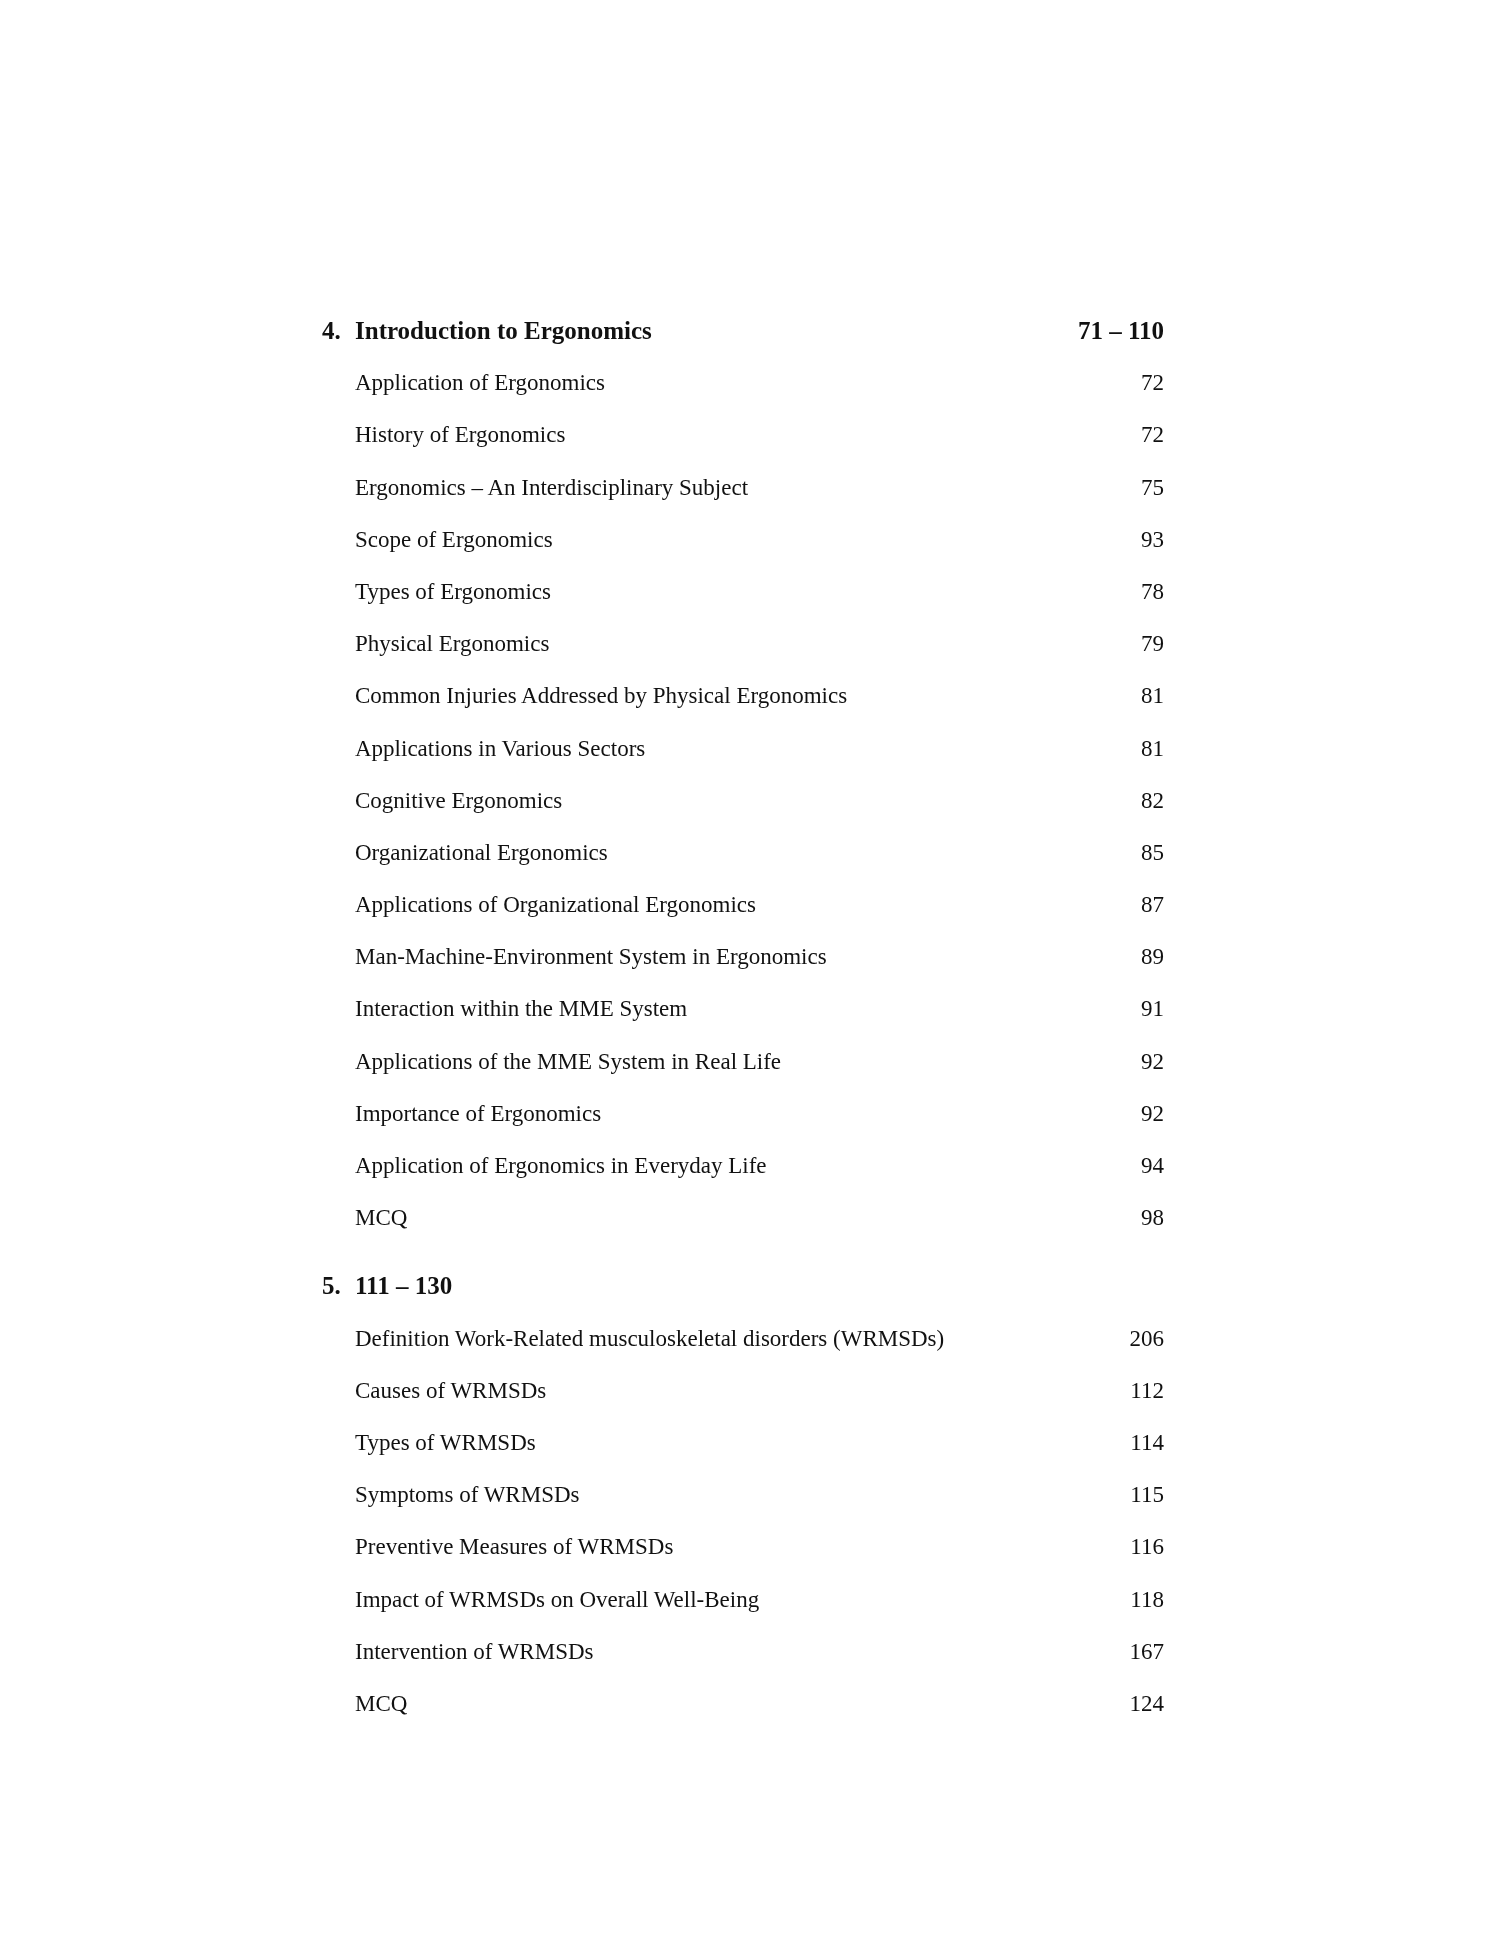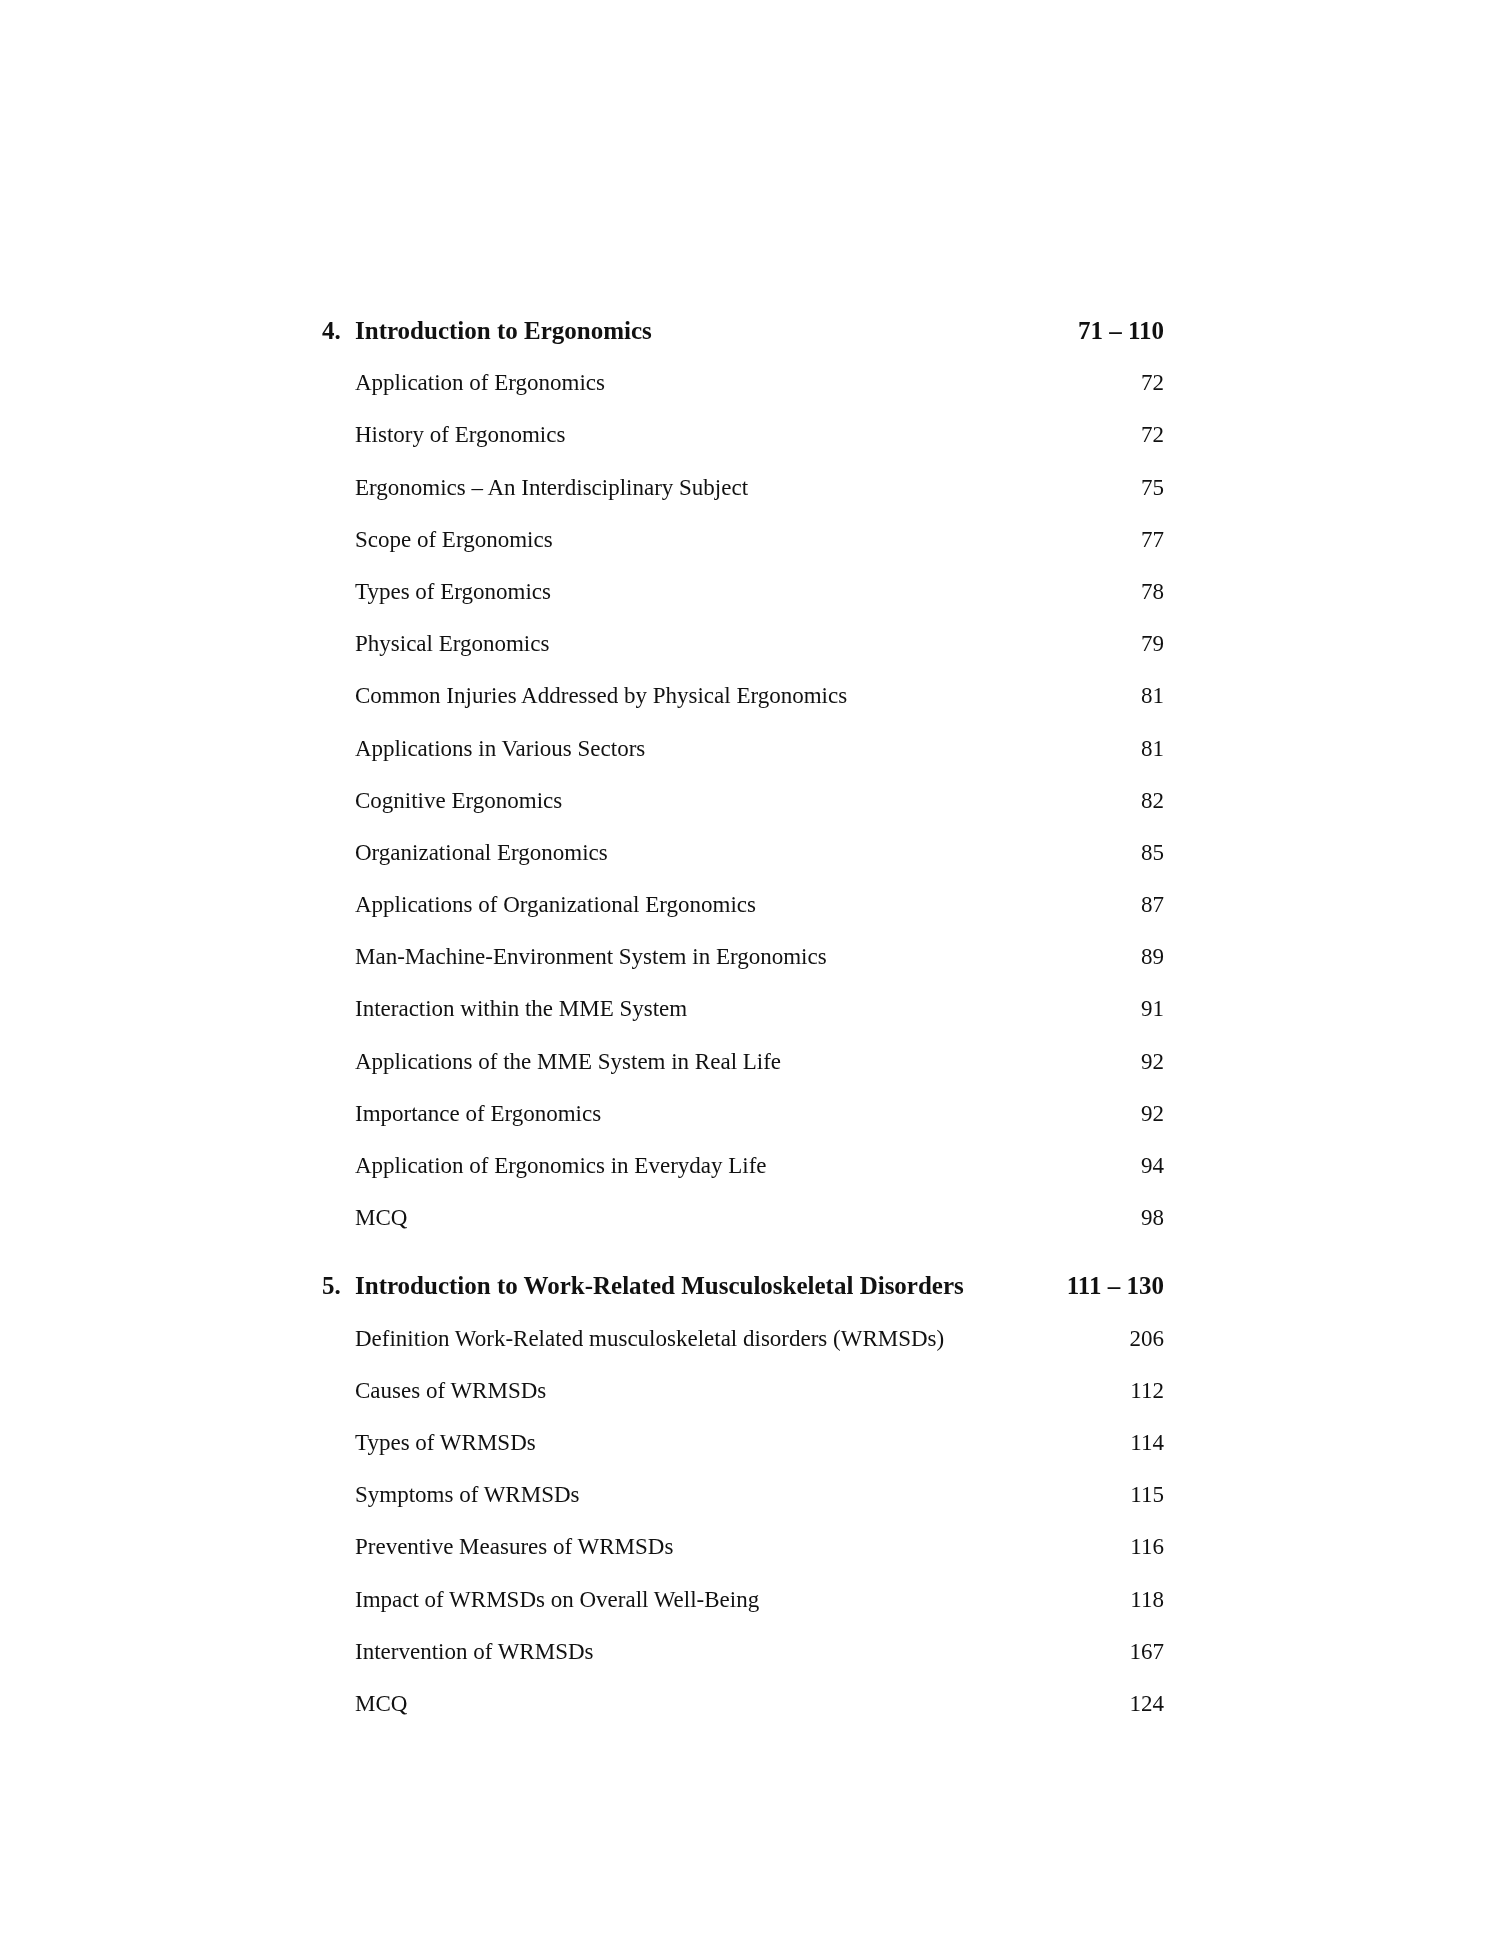--- a/index.html
+++ b/index.html
@@ -31,21 +31,21 @@
       <div class="row item">
         <span class="title">History of Ergonomics</span>
         <span class="pages">72</span>
       </div>
       <div class="row item">
         <span class="title">Ergonomics – An Interdisciplinary Subject</span>
         <span class="pages">75</span>
       </div>
       <div class="row item">
         <span class="title">Scope of Ergonomics</span>
-        <span class="pages">77</span>
+        <span class="pages">93</span>
       </div>
       <div class="row item">
         <span class="title">Types of Ergonomics</span>
         <span class="pages">78</span>
       </div>
       <div class="row item">
         <span class="title">Physical Ergonomics</span>
         <span class="pages">79</span>
       </div>
       <div class="row item">
@@ -89,21 +89,20 @@
         <span class="pages">94</span>
       </div>
       <div class="row item">
         <span class="title">MCQ</span>
         <span class="pages">98</span>
       </div>
     </div>
     <div class="chapter">
       <div class="row head">
         <span class="num">5.</span>
-        <span class="title">Introduction to Work-Related Musculoskeletal Disorders</span>
         <span class="pages">111 – 130</span>
       </div>
       <div class="row item">
         <span class="title">Definition Work-Related musculoskeletal disorders (WRMSDs)</span>
         <span class="pages">206</span>
       </div>
       <div class="row item">
         <span class="title">Causes of WRMSDs</span>
         <span class="pages">112</span>
       </div>

